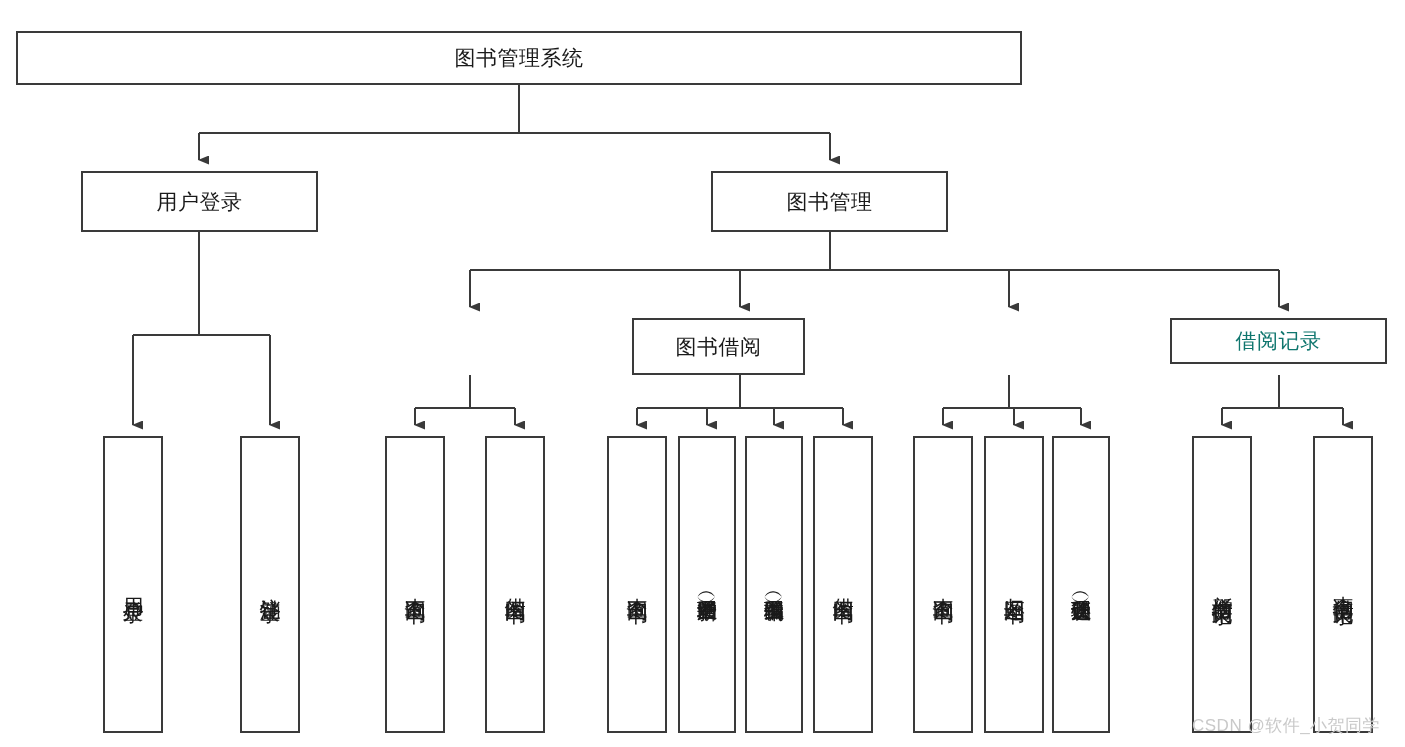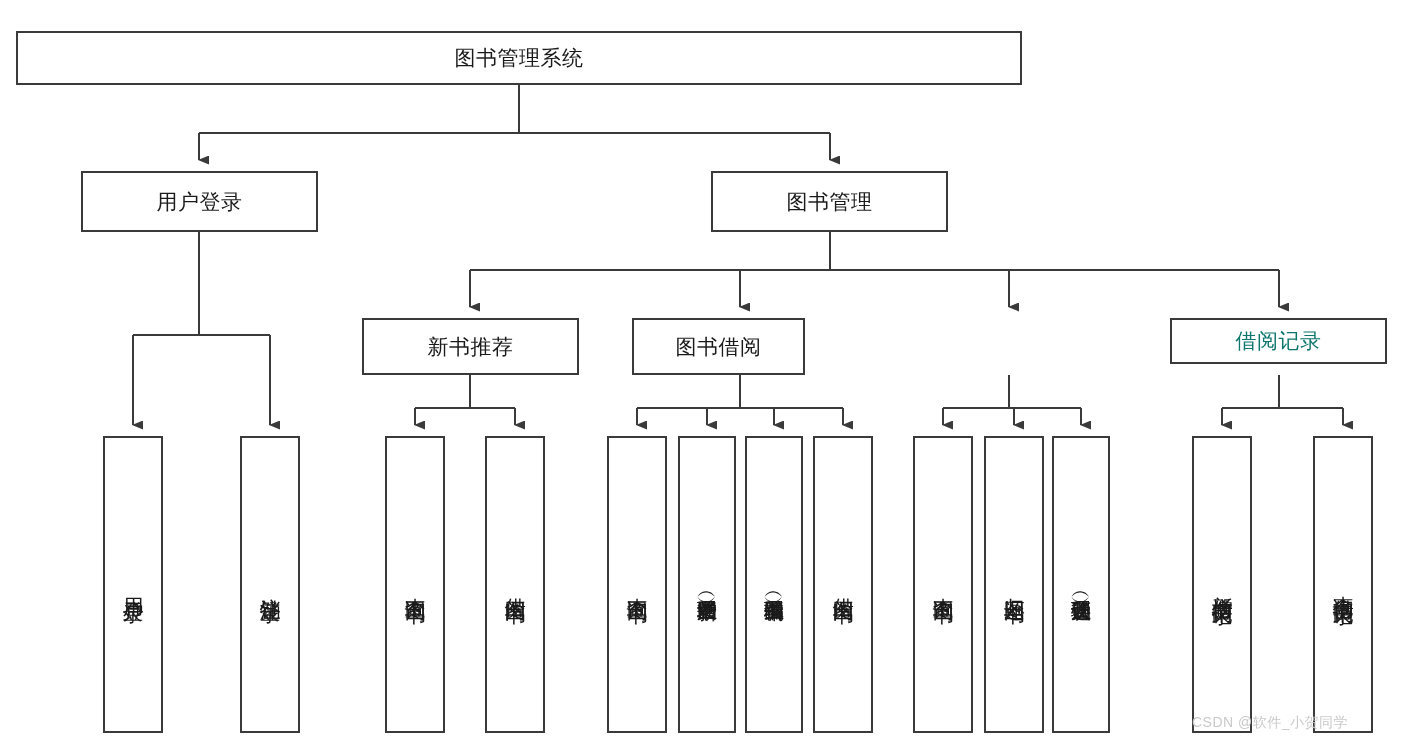--- a/index.html
+++ b/index.html
@@ -58,21 +58,21 @@
     text-orientation: upright;
     display: block;
     text-align: center;
   }
   .node.vert.tight {
     letter-spacing: 0px;
     font-size: 20px;
   }
   .watermark {
     position: absolute;
-    font-size: 14px;
+    font-size: 17px;
     color: #c9c9c9;
     white-space: nowrap;
     letter-spacing: 0.5px;
     font-family: "Liberation Sans", "DejaVu Sans", sans-serif;
   }
 </style>
 </head>
 <body>
 
 <div id="diagram-root" style="background: rgb(255, 255, 255);">
@@ -134,23 +134,20 @@
     <span>图书管理系统</span>
   </div>
 
   <div class="node horiz" id="node-l2-0" style="left: 81px; top: 171px; width: 237px; height: 61px; border-color: rgb(58, 58, 58); background: rgb(255, 255, 255); color: rgb(26, 26, 26);">
     <span>用户登录</span>
   </div>
   <div class="node horiz" id="node-l2-1" style="left: 711px; top: 171px; width: 237px; height: 61px; border-color: rgb(58, 58, 58); background: rgb(255, 255, 255); color: rgb(26, 26, 26);">
     <span>图书管理</span>
   </div>
 
-  <div class="node horiz" id="node-l3-0" style="left: 362px; top: 318px; width: 217px; height: 57px; border-color: rgb(58, 58, 58); background: rgb(255, 255, 255); color: rgb(26, 26, 26);">
-    <span>新书推荐</span>
-  </div>
   <div class="node horiz" id="node-l3-1" style="left: 632px; top: 318px; width: 173px; height: 57px; border-color: rgb(58, 58, 58); background: rgb(255, 255, 255); color: rgb(26, 26, 26);">
     <span>图书借阅</span>
   </div>
   <div class="node horiz" id="node-l3-3" style="left: 1170px; top: 318px; width: 217px; height: 46px; border-color: rgb(58, 58, 58); background: rgb(255, 255, 255); color: #0f766e;">
     <span>借阅记录</span>
   </div>
 
   <div class="node vert" id="node-leaf-0" style="left: 103px; top: 436px; width: 60px; height: 297px; border-color: rgb(58, 58, 58); background: rgb(255, 255, 255); color: rgb(26, 26, 26);">
     <span class="vlabel">用户登录</span>
   </div>

